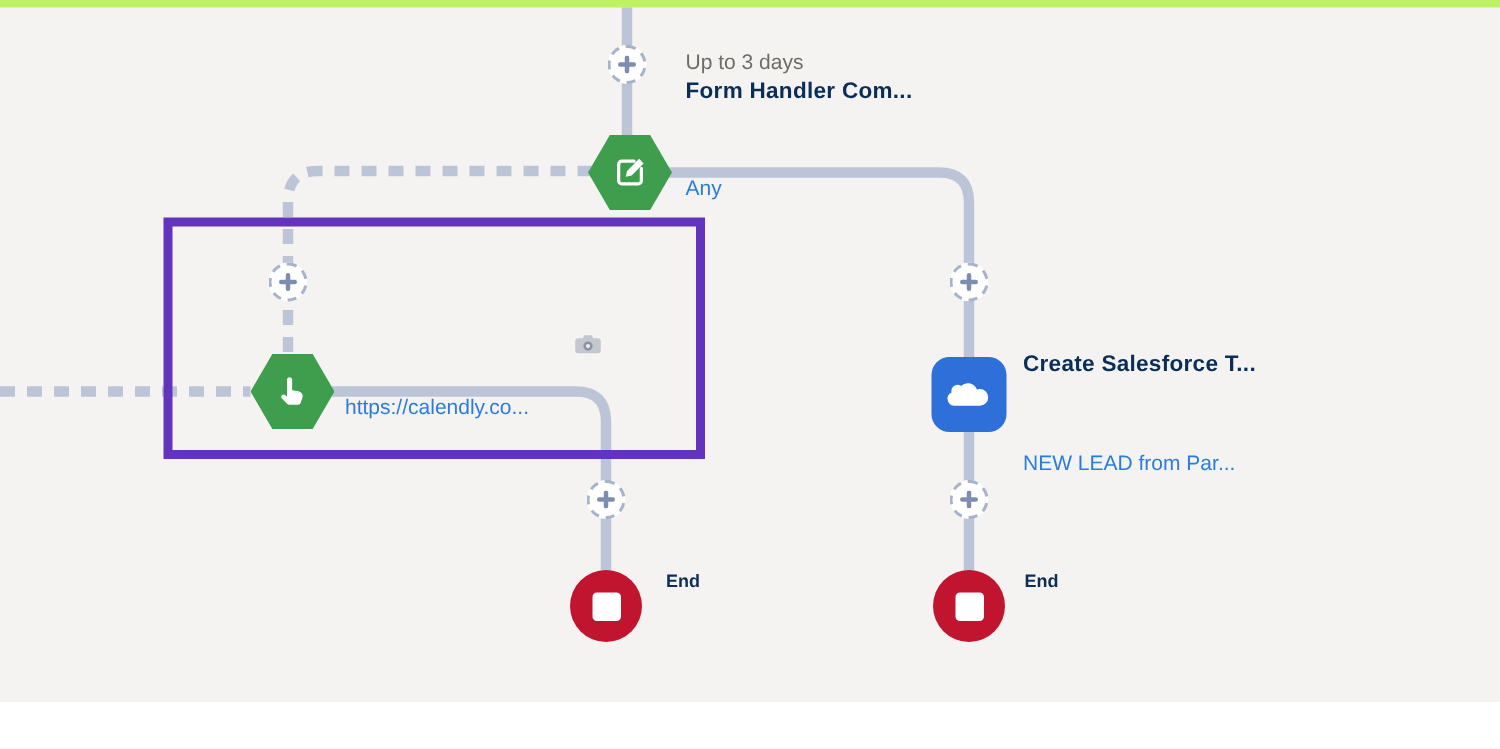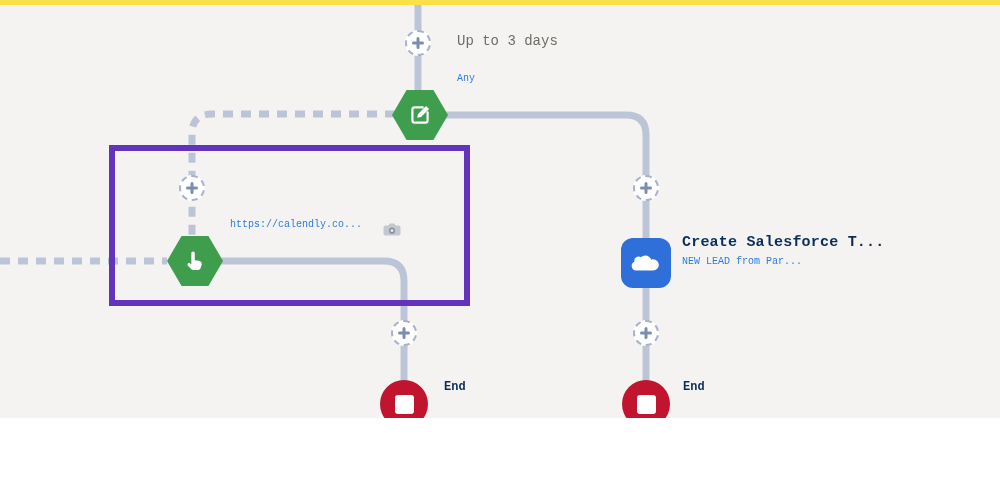--- a/index.html
+++ b/index.html
@@ -1,18 +1,18 @@
 <!DOCTYPE html>
 <html><head>
 <meta charset="utf-8">
 <style>
   html,body { margin:0; padding:0; }
   .page {
-    position:relative; width:1000px; height:418px; background:#fde047;
-    font-family:Liberation Mono, monospace; overflow:hidden;
+    position:relative; width:1000px; height:468px; background:#bef264;
+    font-family:Liberation Sans, sans-serif; overflow:hidden;
   }
   .canvas {
     position:absolute; left:0; top:5px; width:1000px; height:486px;
     background:#f4f3f1;
   }
   .wires { position:absolute; left:0; top:0; z-index:1; }
   .selection-box {
     position:absolute; left:109px; top:145px; width:361px; height:161px;
     border:6px solid #6233bd; box-sizing:border-box; z-index:2;
   }
@@ -34,21 +34,21 @@
     display:flex; align-items:center; justify-content:center; z-index:3; cursor:pointer;
   }
   .endnode {
     position:absolute; width:48px; height:48px; border-radius:50%;
     background:#c1142f; display:flex; align-items:center; justify-content:center;
     z-index:3; cursor:pointer;
   }
   .endnode .stop { width:19px; height:19px; background:#ffffff; border-radius:3px; }
   .lbl-wait  { position:absolute; color:#6e6c67; font-size:14px; z-index:3; white-space:nowrap; }
   .lbl-title { position:absolute; color:#0b2e59; font-size:15px; font-weight:bold; z-index:3; white-space:nowrap; letter-spacing:.2px; }
-  .lbl-sub   { position:absolute; color:#2b7ce0; font-size:10px; z-index:3; white-space:nowrap; }
+  .lbl-sub   { position:absolute; color:#2b7ce0; font-size:14px; z-index:3; white-space:nowrap;margin-top:44px; }
   .lbl-end   { position:absolute; color:#0b2e59; font-size:12px; font-weight:bold; z-index:3; white-space:nowrap; }
   .camera    { position:absolute; left:383px; top:222px; z-index:3; }
 </style>
 </head>
 <body>
 
 <div class="page">
   <div class="canvas"></div>
 
   <svg class="wires" width="1000" height="499" viewBox="0 0 1000 499">
@@ -88,20 +88,21 @@
       </svg>
   </div>
 
   <div class="hex" style="left:392px;top:90px">
     <svg width="26" height="26" viewBox="0 0 24 24">
       <path d="M14.5 5H7a2 2 0 0 0-2 2v10a2 2 0 0 0 2 2h10a2 2 0 0 0 2-2V9.5" fill="none" stroke="#ffffff" stroke-width="2" stroke-linecap="round"></path>
       <path d="M17.6 3.6l2.8 2.8-7.4 7.4-3.6.8.8-3.6z" fill="#ffffff"></path>
     </svg>
   </div>
   <div class="lbl-wait" style="left:457px;top:33px">Up to 3 days</div>
+  <div class="lbl-title" style="left:457px;top:52px">Form Handler Com...</div>
   <div class="lbl-sub" style="left:457px;top:73px">Any</div>
 
   <div class="hex" style="left:167px;top:236px">
     <svg width="26" height="26" viewBox="0 0 24 24">
       <path fill="#ffffff" d="M10.2 3.2c.9 0 1.6.7 1.6 1.6v6.4l3.9.6c1.5.3 2.6 1.6 2.6 3.1 0 .4-.1.7-.2 1l-1 2.9c-.3.8-1.1 1.4-2 1.4h-4.9c-.6 0-1.1-.2-1.5-.6l-3.2-3.3c-.6-.6-.6-1.5 0-2 .5-.5 1.4-.6 1.9-.1l1.2 1.1V4.8c0-.9.7-1.6 1.6-1.6z"></path>
     </svg>
   </div>
   <div class="lbl-sub" style="left:230px;top:219px">https://calendly.co...</div>
   <div class="camera">
     <svg width="18" height="15" viewBox="0 0 18 15">

